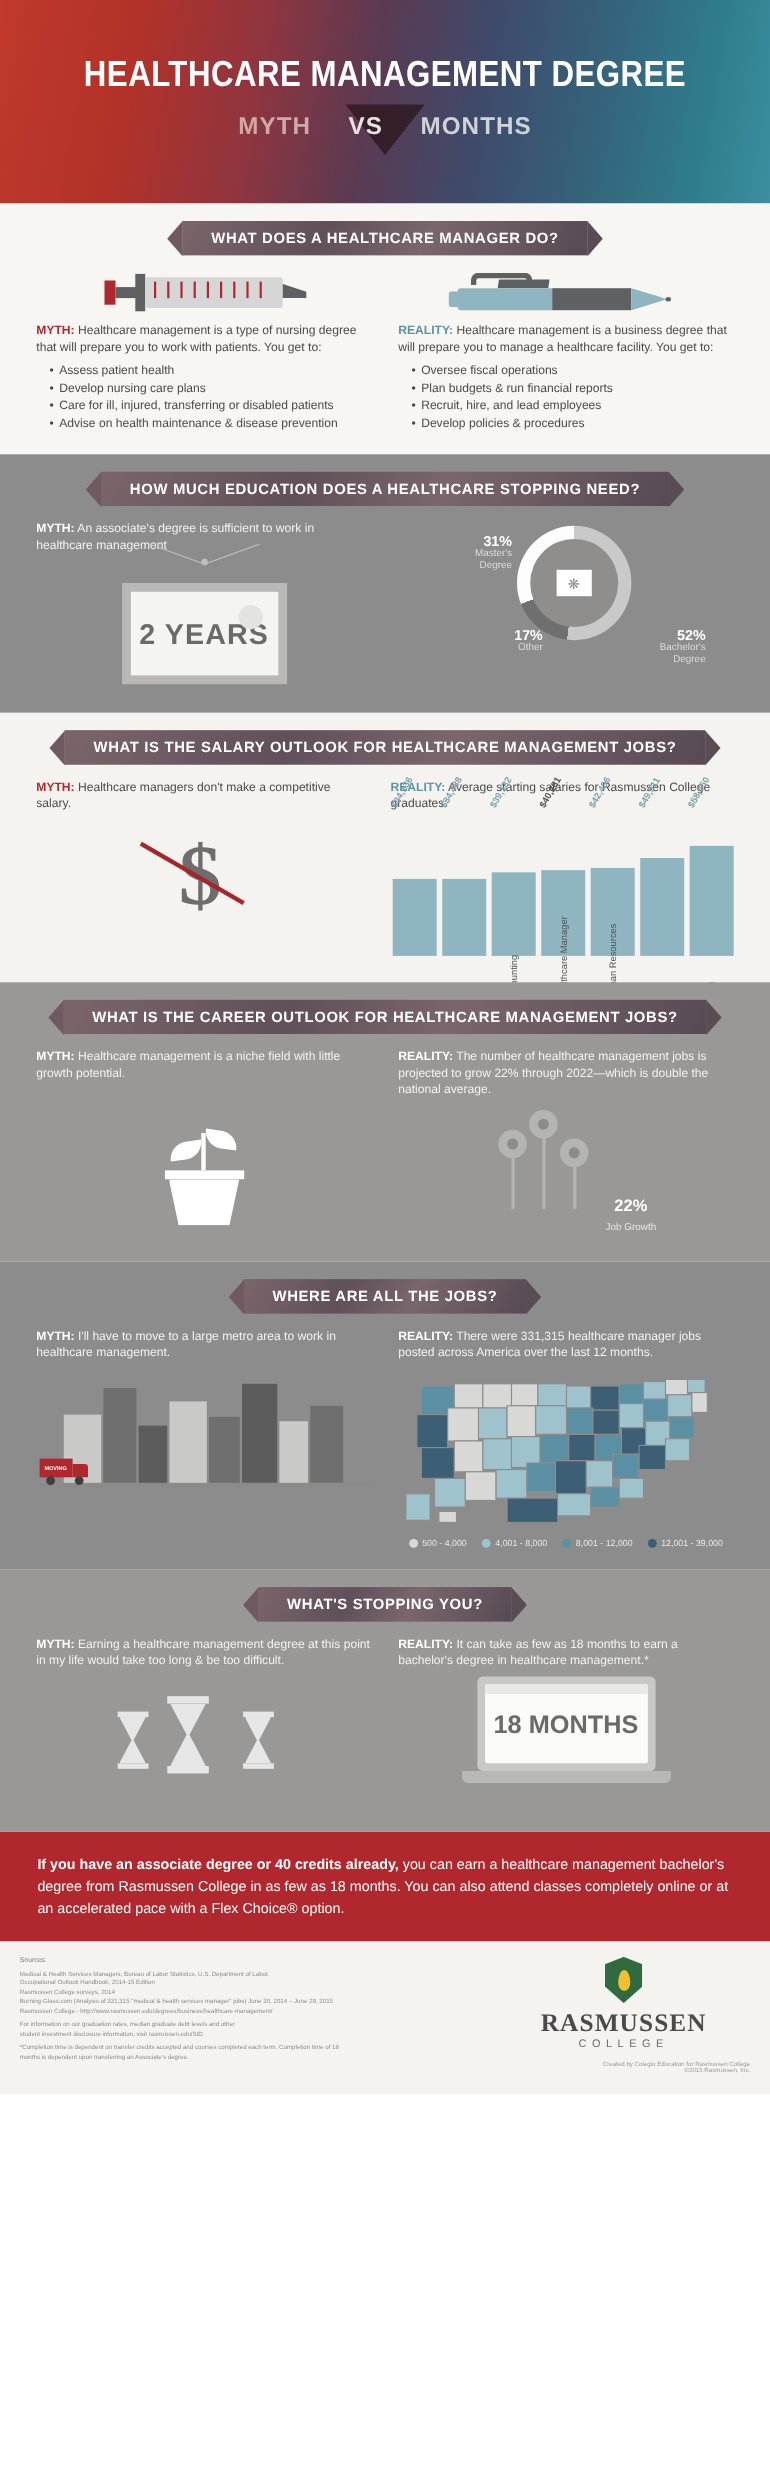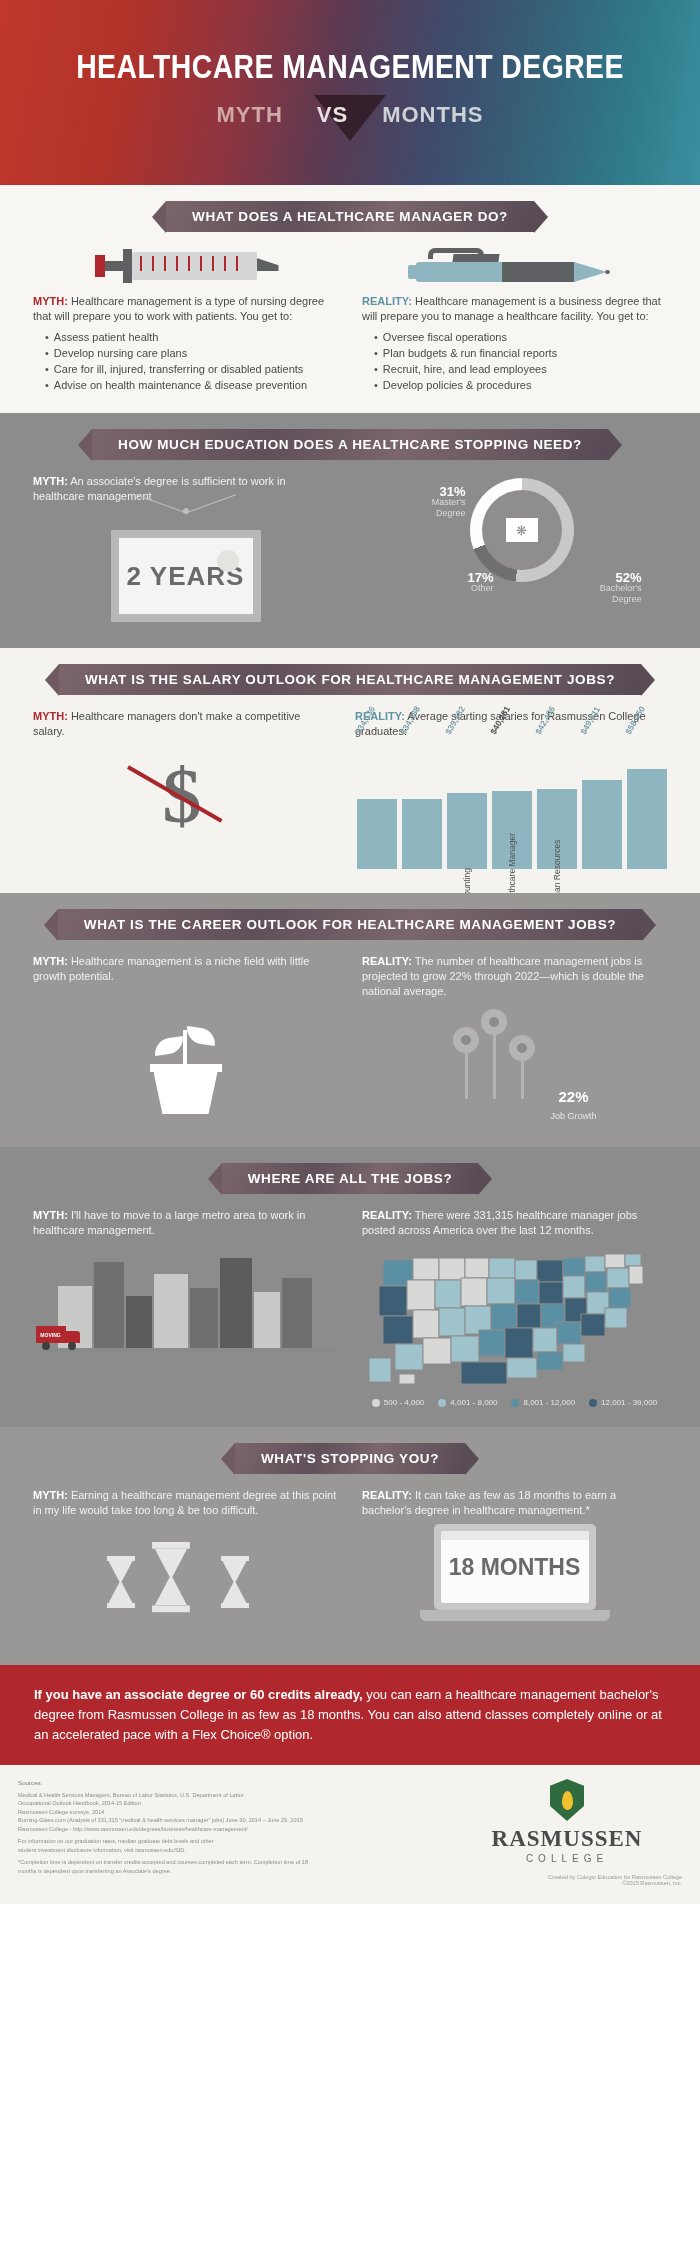--- a/index.html
+++ b/index.html
@@ -621,21 +621,21 @@
               <span>18 MONTHS</span>
             </div>
           </div>
           <div class="base"></div>
         </div>
       </div>
     </div>
   </div>
 
   <div class="cta">
-    <b>If you have an associate degree or 60 credits already,</b><span> you can earn a healthcare management bachelor's degree from Rasmussen College in as few as 18 months. You can also attend classes completely online or at an accelerated pace with a Flex Choice® option.</span>
+    <b>If you have an associate degree or 40 credits already,</b><span> you can earn a healthcare management bachelor's degree from Rasmussen College in as few as 18 months. You can also attend classes completely online or at an accelerated pace with a Flex Choice® option.</span>
   </div>
 
   <div class="footer">
     <div class="src">
       <div class="hd">Sources:</div>
       <div>Medical &amp; Health Services Managers, Bureau of Labor Statistics, U.S. Department of Labor.</div>
       <div>Occupational Outlook Handbook, 2014-15 Edition</div>
       <div>Rasmussen College surveys, 2014</div>
       <div>Burning-Glass.com (Analysis of 331,315 "medical &amp; health services manager" jobs) June 30, 2014 – June 29, 2015</div>
       <div>Rasmussen College - http://www.rasmussen.edu/degrees/business/healthcare-management/</div>

